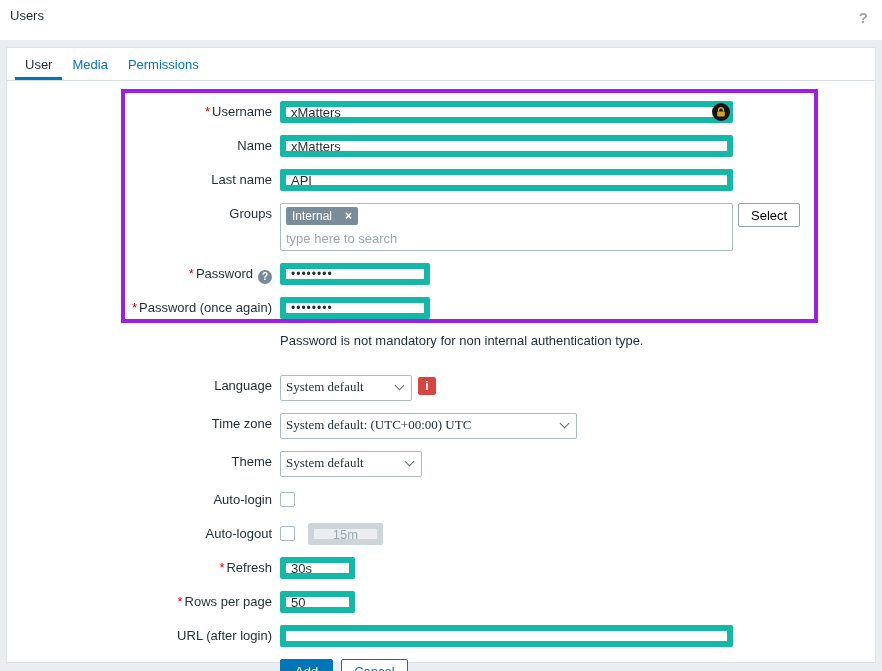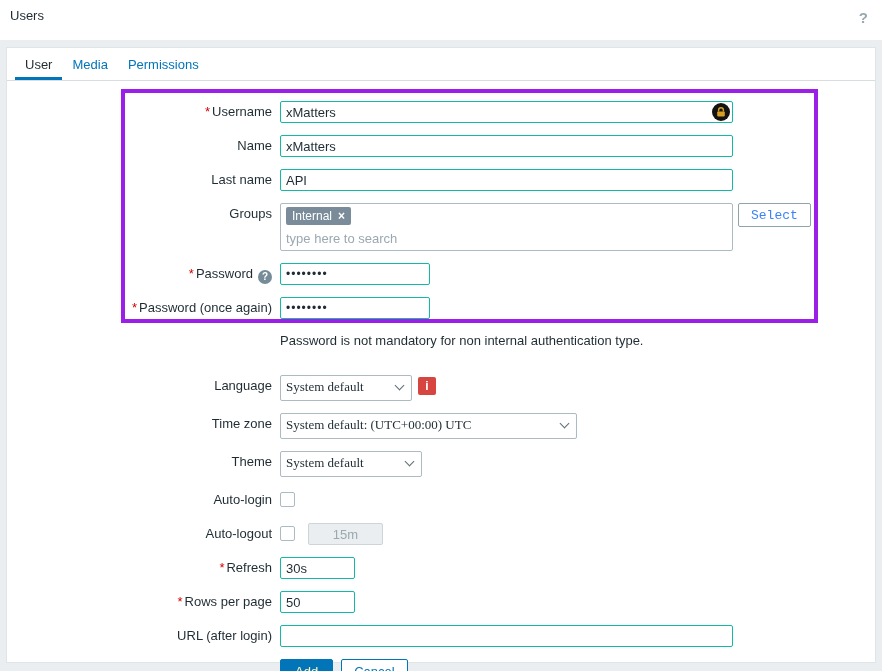--- a/index.html
+++ b/index.html
@@ -24,46 +24,46 @@
   .tab { padding:9px 10px 13px; color:#0275b8; cursor:pointer; }
   .tab.active { color:#1f2c33; box-shadow: inset 0 -3px 0 #0275b8; }
 
   .form { padding-top:20px; position:relative; }
   .row { display:flex; margin-bottom:12px; min-height:22px; }
   .label { width:265px; text-align:right; padding-top:3px; flex:none; color:#1f2c33; }
   .req { color:#d40000; margin-right:2px; }
   .controls { margin-left:8px; display:flex; align-items:flex-start; }
 
   input.text {
-    height:22px; border:1px solid #14b8a6; border-radius:2px;
+    height:22px; border:6px solid #14b8a6; border-radius:2px;
     padding:0 5px; font:inherit; font-size:13px; color:#1f2c33; background:#fff;
   }
   input.text::placeholder { color:#9aa8b0; }
   input.masked { font-size:12px; letter-spacing:1px; }
   input.disabled { background:#ebeef0; color:#9aa8b0; border-color:#cdd5d9; }
   .w453{width:453px} .w150{width:150px} .w75{width:75px}
 
   .username-wrap { position:relative; display:inline-block; }
   .lock-badge { position:absolute; right:3px; top:2px; width:18px; height:18px; cursor:pointer; }
 
   .multiselect {
     width:453px; min-height:44px; border:1px solid #acbbc2; border-radius:2px;
     padding:3px 5px; background:#fff;
   }
   .chip {
-    display:inline-flex; align-items:center; gap:6px;
+    display:inline-flex; align-items:center; gap:13px;
     background:#7a8c99; color:#fff; font-size:12px;
     padding:2px 6px; border-radius:2px;
   }
   .chip-x { font-weight:bold; cursor:pointer; font-size:12px; line-height:1; }
   .ms-input { display:block; border:none; outline:none; width:98%; font:inherit; height:18px; padding:0; margin-top:4px; color:#1f2c33; }
   .ms-input::placeholder { color:#9aa8b0; }
 
   .btn { height:24px; border-radius:2px; font:inherit; font-size:13px; cursor:pointer; }
-  .btn-select { margin-left:5px; padding:2px 12px; background:#fff; border:1px solid #8fa3ad; color:#3b82f6;font-family:Liberation Mono, monospace; }
+  .btn-select { margin-left:5px; padding:2px 12px; background:#fff; border:1px solid #8fa3ad; color:#000000; }
   .btn-primary { padding:0 14px; background:#0275b8; border:1px solid #0275b8; color:#fef9c3; }
   .btn-outline { padding:0 12px; background:#fff; border:1px solid #0275b8; color:#0275b8; margin-left:8px; }
 
   .help-circle {
     display:inline-block; width:14px; height:14px; border-radius:50%;
     background:#768d99; color:#fff; font-size:10px; font-weight:bold;
     text-align:center; line-height:14px; margin-left:5px; vertical-align:-2px; cursor:pointer;
   }
 
   .selectbox {

